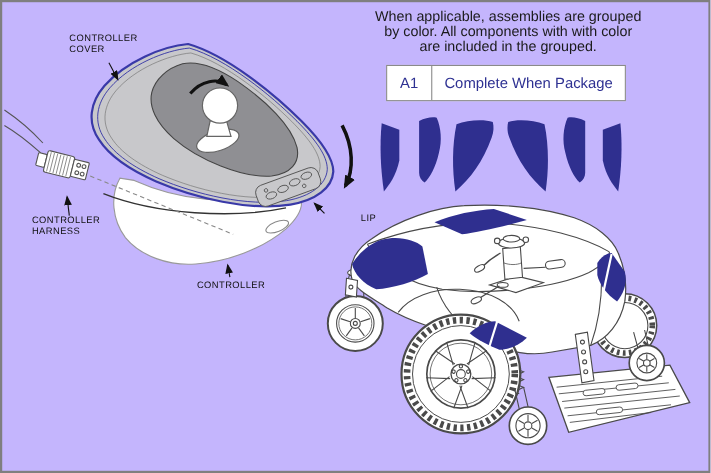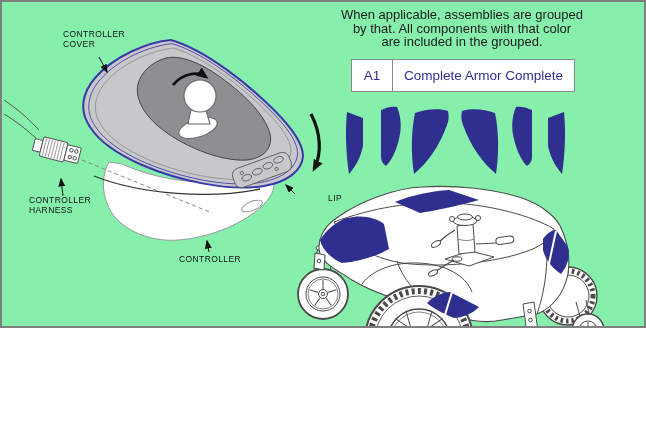--- a/index.html
+++ b/index.html
@@ -1,18 +1,18 @@
 <!DOCTYPE html>
 <html style="--armor-blue: #2F2F8F; --cover-outline-blue: #3939A8; --table-text-blue: #2E3192; --cover-gray: #C8C8CB; --opening-gray: #8F8F93; --line-gray: #4A4A4A; --frame-gray: #7F7F7F;"><head>
 <meta charset="utf-8">
 <style>
   html,body{margin:0;padding:0;background:#fff;}
   .stage{
-    position:relative;width:646px;height:328px;box-sizing:border-box;
-    border:2px solid var(--frame-gray,#7f7f7f);background:#86efac;overflow:hidden;
+    position:relative;width:646px;height:430px;box-sizing:border-box;
+    border:2px solid var(--frame-gray,#7f7f7f);background:#c4b5fd;overflow:hidden;
     font-family:"Liberation Sans",sans-serif;
   }
   .stage svg{position:absolute;left:0;top:0;}
   .note{
     position:absolute;left:305px;top:6px;width:310px;
     font-size:13px;line-height:13.6px;text-align:center;color:#1a1a1a;
   }
   .assembly-table{
     position:absolute;left:349px;top:57px;height:31px;display:flex;
     border:1px solid #8a8a8a;background:#fff;color:var(--table-text-blue,#2e3192);
@@ -255,27 +255,27 @@
         <path d="M 541,237 C 545,231 550,228 554,228 L 566,245 C 568,252 567,262 559,272 C 550,266 543,257 541,248 Z"></path>
         <path d="M 425,301 C 432,294 441,290 448,290 L 477,305 C 470,312 460,316 452,316 C 442,312 432,307 425,301 Z"></path>
       </g>
       <path d="M 554,229 L 546,266" stroke="#fff" stroke-width="2"></path>
       <path d="M 450,290 L 442,316" stroke="#fff" stroke-width="2"></path>
     </g>
   </svg>
 
   <div class="note">
     <div>When applicable, assemblies are grouped</div>
-    <div>by that. All components with that color</div>
+    <div>by color. All components with with color</div>
     <div>are included in the grouped.</div>
   </div>
 
   <div class="assembly-table">
     <div class="code">A1</div>
-    <div class="name">Complete Armor Complete</div>
+    <div class="name">Complete When Package</div>
   </div>
 
   <div class="callout co-cover">
     <div>CONTROLLER</div>
     <div>COVER</div>
   </div>
   <div class="callout co-harness">
     <div>CONTROLLER</div>
     <div>HARNESS</div>
   </div>

